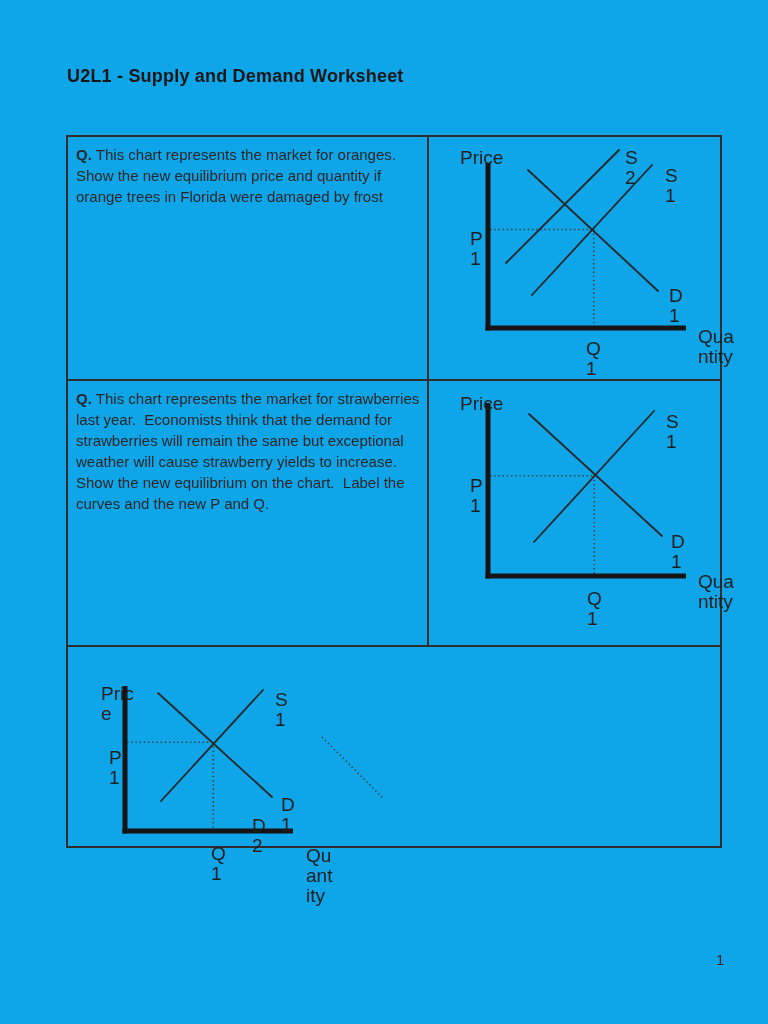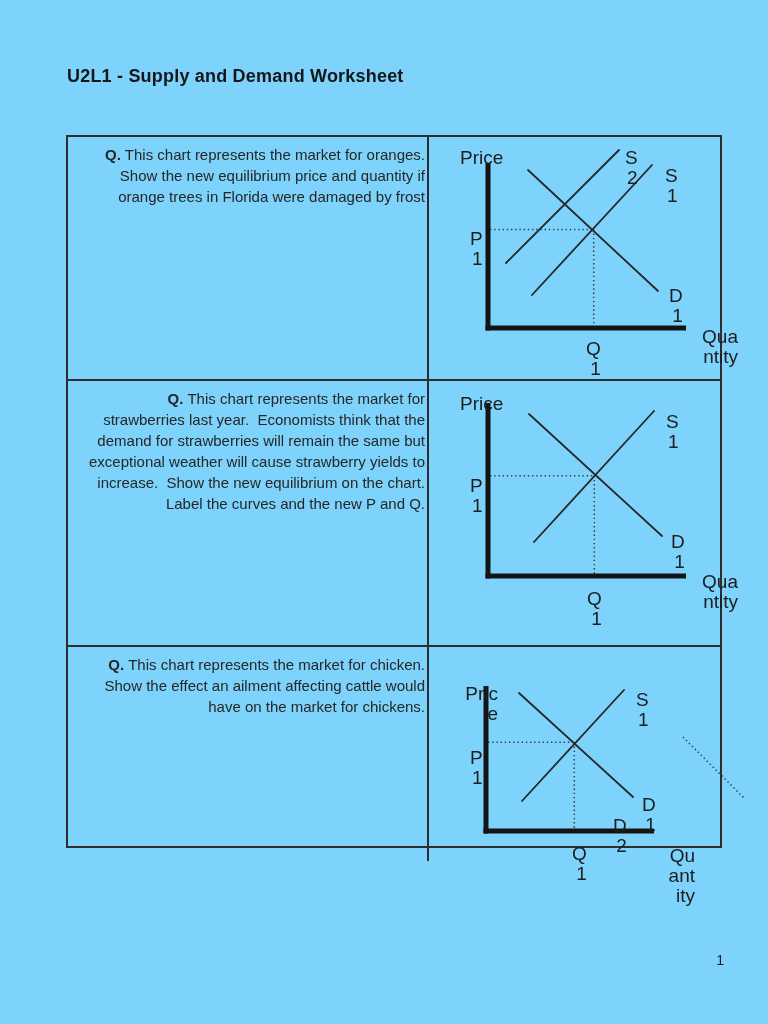--- a/index.html
+++ b/index.html
@@ -4,21 +4,21 @@
 <style>
   * { margin:0; padding:0; box-sizing:border-box; }
   html,body { width:768px; height:1024px; }
   body {
     background:#ffffff;
     font-family:"Liberation Sans", sans-serif;
     color:#1c1c1c;
     position:relative;
     overflow:hidden;
   }
-  .page { position:absolute; inset:0; background:#7dd3fc;text-align:right; }
+  .page { position:absolute; inset:0; background:#0ea5e9; }
 
   .doc-title {
     position:absolute; left:67px; top:66px;
     font-size:18px; font-weight:bold; color:#161616;
     letter-spacing:0.2px; white-space:nowrap;
   }
   .doc-intro {
     position:absolute; left:67px; top:110px;
     font-size:17px; color:#222; white-space:nowrap;
   }
@@ -28,21 +28,21 @@
     width:656px; height:713px;
     border:2px solid #2e2e2e;
   }
   .t-row { position:relative; width:100%; border-bottom:2px solid #2e2e2e; display:flex; }
   .t-row.r1 { height:244px; }
   .t-row.r2 { height:266px; }
   .t-row.r3 { height:214px; border-bottom:none; }
 
   .q-cell {
     width:361px; border-right:2px solid #2e2e2e;
-    padding:7px 2px 0 16px;
+    padding:7px 2px 0 8px;
   }
   .q-text {
     font-size:15px; line-height:21px; color:#262626;
     white-space:pre-wrap;
   }
   .q-text b { font-weight:bold; margin-right:4px; }
 
   .c-cell { position:relative; flex:1;margin-left:23px; }
   .c-cell svg { position:absolute; left:0; top:0; overflow:visible; display:block; }
 
@@ -120,23 +120,20 @@
         <div class="lbl" style="left:18px;  top:95px;">P
 1</div>
         <div class="lbl" style="left:135px; top:208px;">Q
 1</div>
         <div class="lbl" style="left:246px; top:191px; width:40px; word-break:break-all;">Qua
 ntity</div>
       </div>
     </div>
 
     <div class="t-row r3">
-      <div class="q-cell">
-        <div class="q-text"><b>Q.</b><span>This chart represents the market for chicken. Show the effect an ailment affecting cattle would have on the market for chickens.</span></div>
-      </div>
       <div class="c-cell">
         <svg width="291" height="214" viewBox="0 0 291 214">
           <line class="dotted" x1="36" y1="95.3" x2="122.3" y2="95.3"></line>
           <line class="dotted" x1="122.3" y1="95.3" x2="122.3" y2="182"></line>
           <line class="curve" x1="67" y1="46" x2="181" y2="150"></line>
           <line class="curve" x1="70" y1="154" x2="172" y2="43"></line>
           <line class="dotted" x1="231" y1="90" x2="293" y2="152"></line>
           <line class="axis" x1="34" y1="39" x2="34" y2="186.5"></line>
           <line class="axis" x1="31.5" y1="184" x2="202" y2="184"></line>
         </svg>

